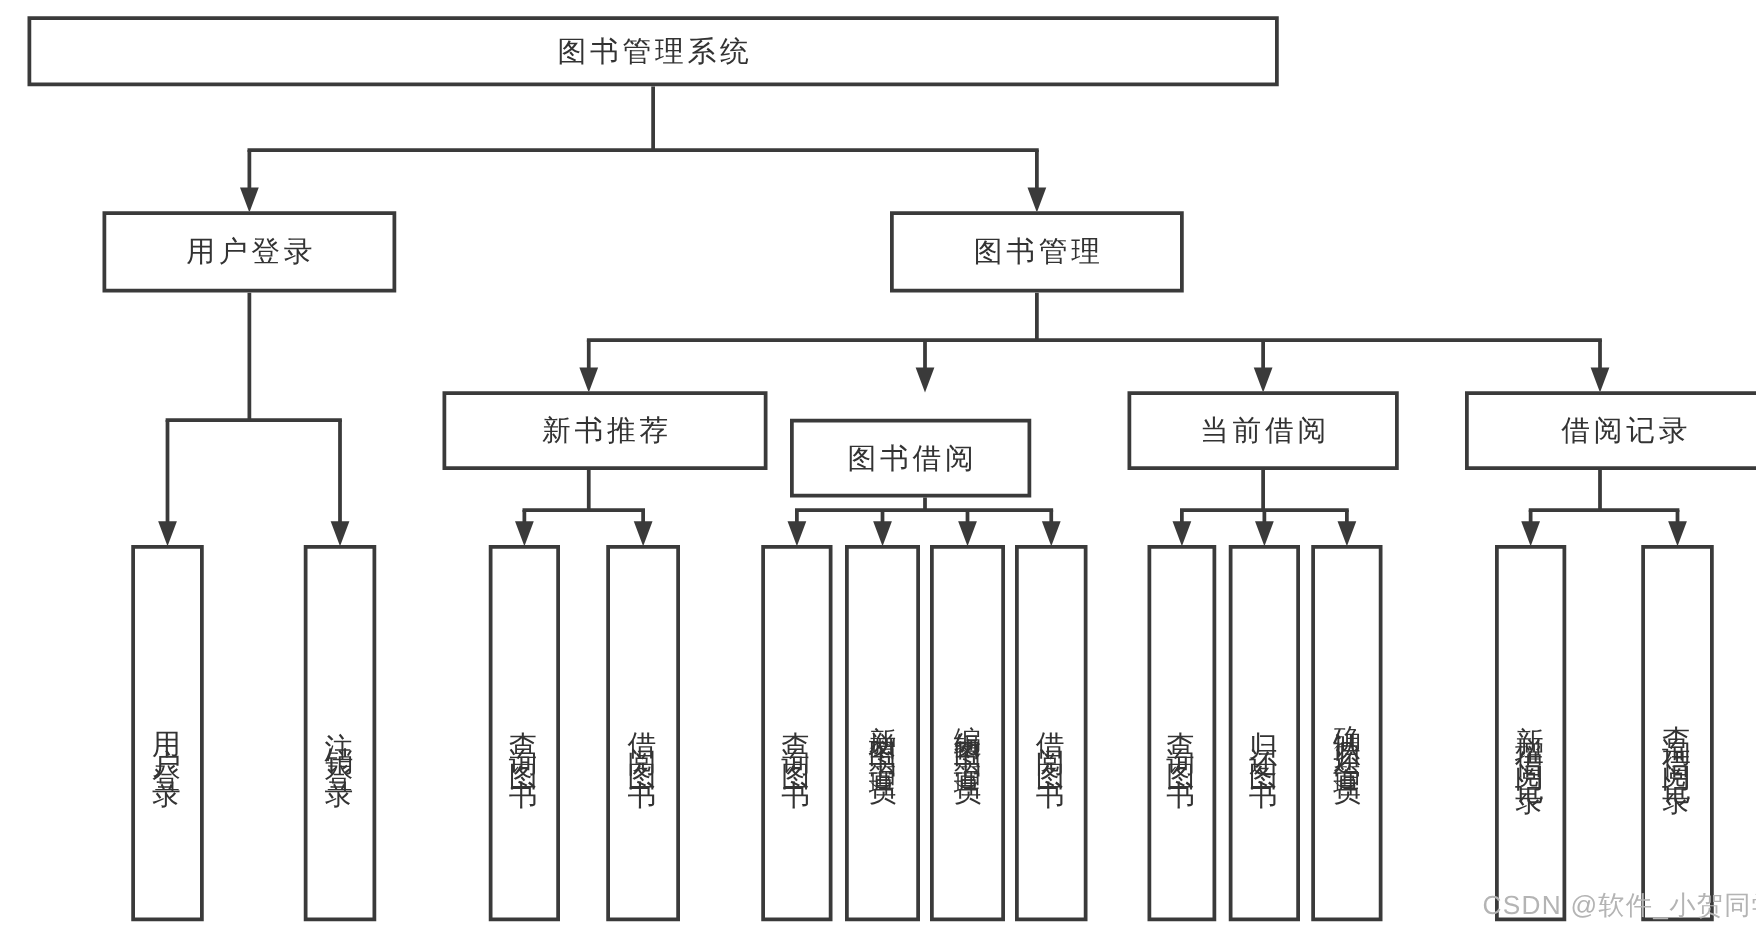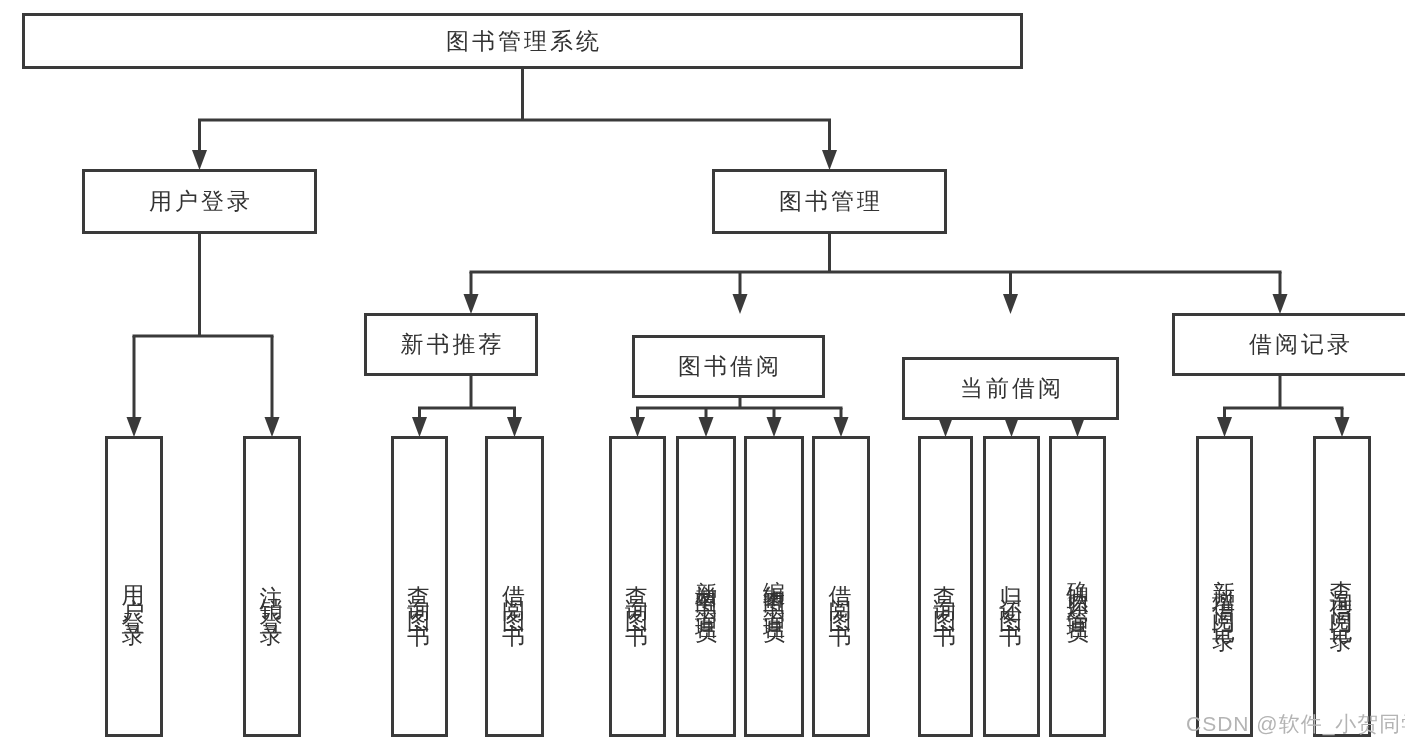--- a/index.html
+++ b/index.html
@@ -121,27 +121,27 @@
   <div id="nodes-layer">
       <div class="node h" style="left: 22px; top: 13px; width: 1001px; height: 56px;">
         <span>图书管理系统</span>
       </div>
       <div class="node h" style="left: 82px; top: 169px; width: 235px; height: 65px;">
         <span>用户登录</span>
       </div>
       <div class="node h" style="left: 712px; top: 169px; width: 235px; height: 65px; text-align: right;">
         <span>图书管理</span>
       </div>
-      <div class="node h" style="left: 364px; top: 313px; width: 174px; height: 63px;">
+      <div class="node h" style="left: 354px; top: 313px; width: 260px; height: 63px;">
         <span>新书推荐</span>
       </div>
       <div class="node h" style="left: 632px; top: 313px; width: 193px; height: 63px; margin-top: 22px;">
         <span>图书借阅</span>
       </div>
-      <div class="node h" style="left: 902px; top: 313px; width: 217px; height: 63px; margin-top: 44px;">
+      <div class="node h" style="left: 902px; top: 313px; width: 217px; height: 63px;">
         <span>当前借阅</span>
       </div>
       <div class="node h" style="left: 1172px; top: 313px; width: 255px; height: 63px;">
         <span>借阅记录</span>
       </div>
       <div class="node v" style="left: 105px; top: 436px; width: 58px; height: 301px;">
         <span style="letter-spacing: 13px; padding-top: 13px;">用户登录</span>
       </div>
       <div class="node v" style="left: 243px; top: 436px; width: 58px; height: 301px;">
         <span style="letter-spacing: 13px; padding-top: 13px;">注销登录</span>

